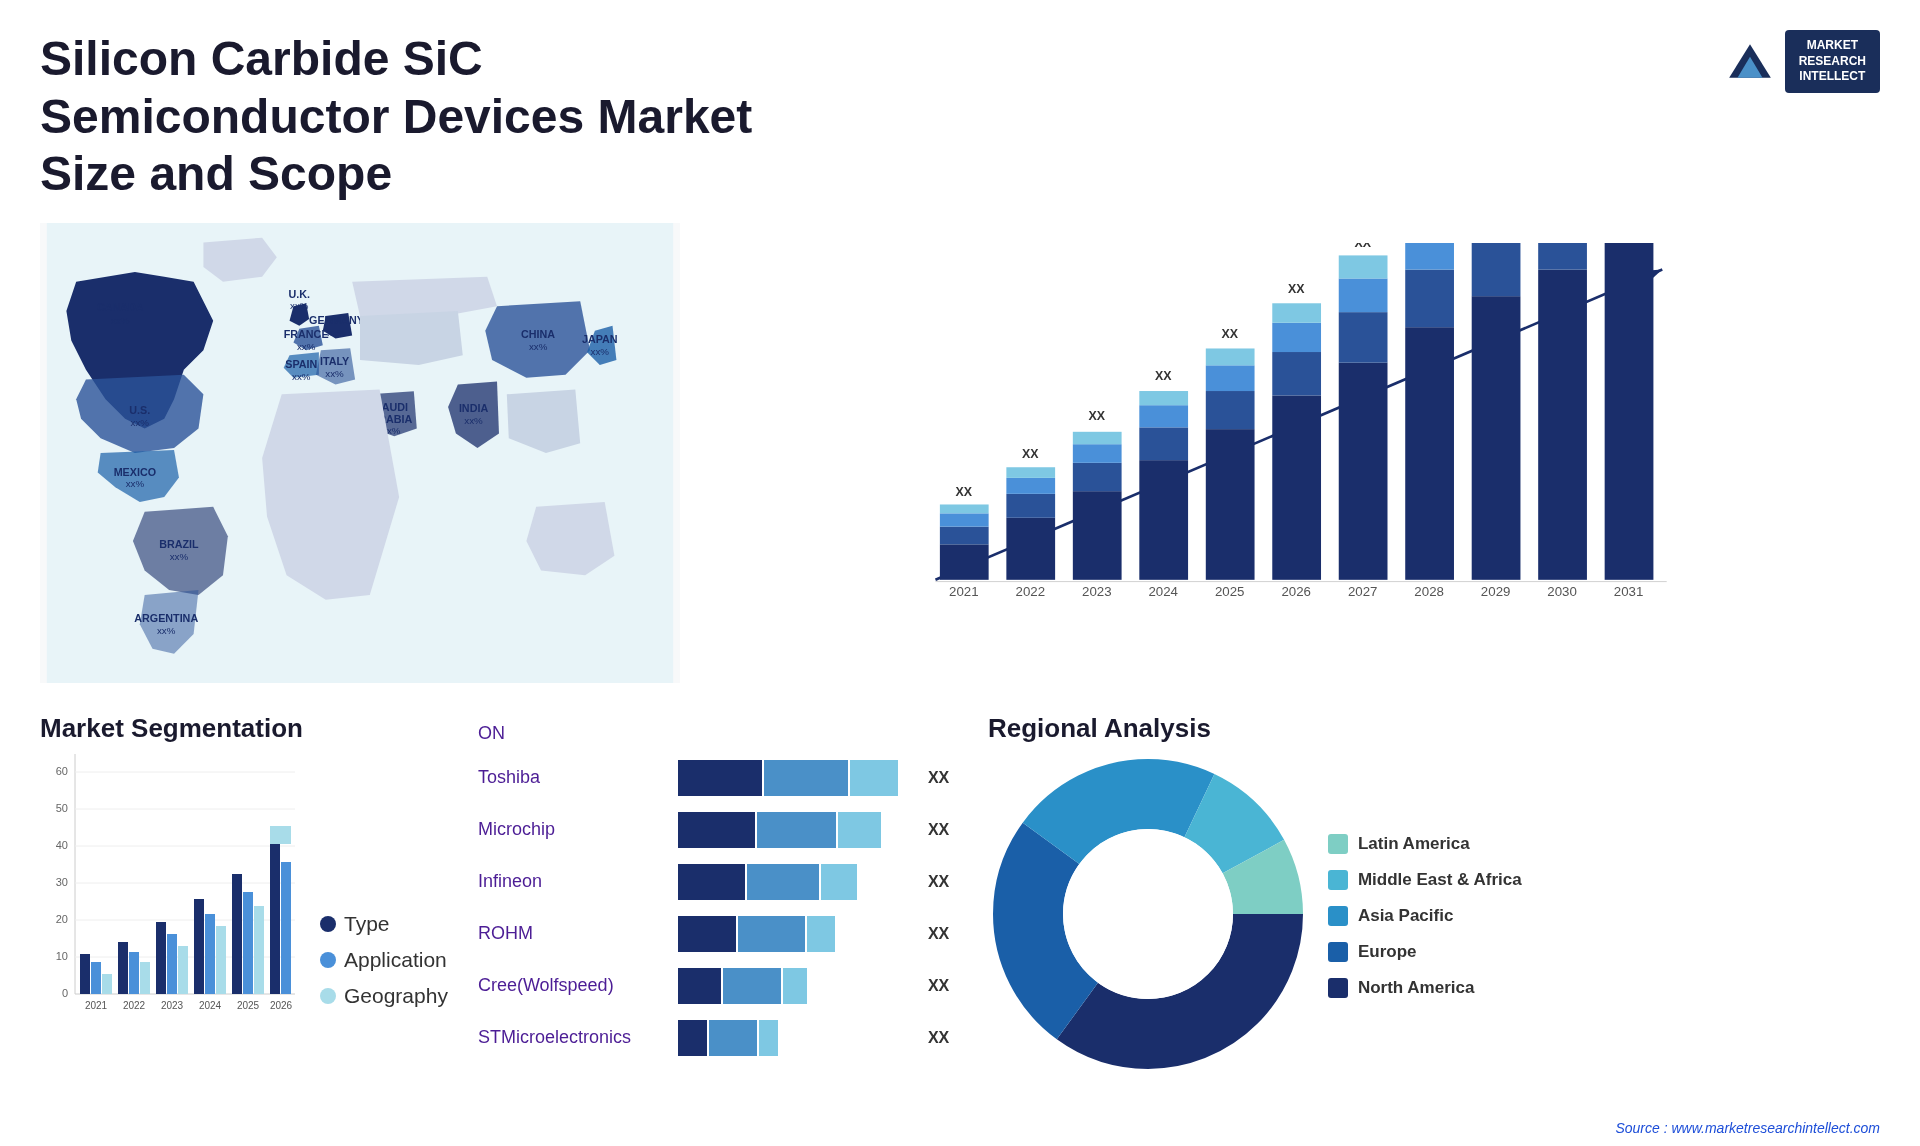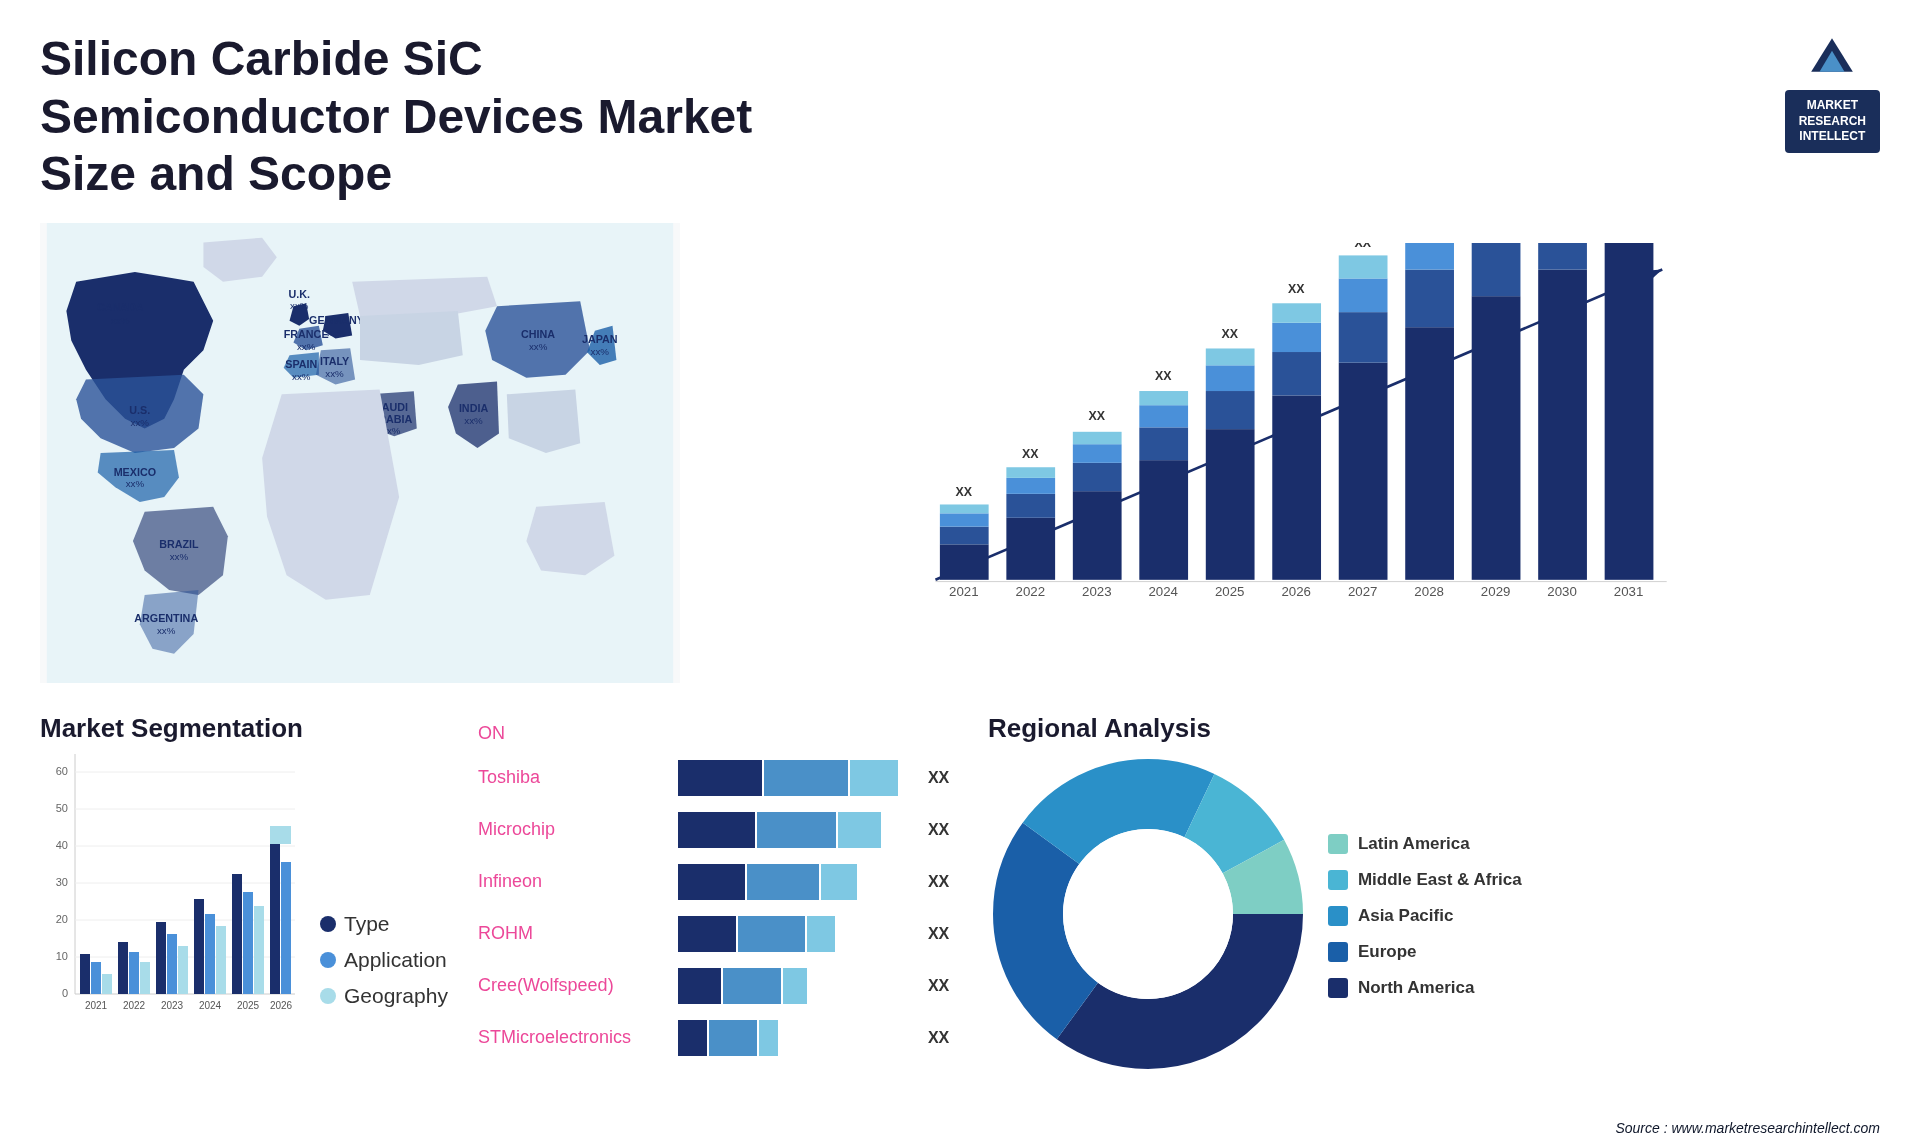--- a/index.html
+++ b/index.html
@@ -23,21 +23,20 @@
       font-size: 48px;
       font-weight: 700;
       color: #1a1a2e;
       max-width: 800px;
       line-height: 1.2;
     }
     .logo-area {
       display: flex;
       align-items: center;
       gap: 10px;
-      flex-direction: column;
     }
     .logo-box {
       background: #1a2e5a;
       color: white;
       padding: 8px 14px;
       border-radius: 4px;
       font-size: 12px;
       font-weight: 700;
       text-align: center;
       line-height: 1.3;
@@ -130,21 +129,21 @@
       margin-top: 10px;
     }
     .player-row {
       display: flex;
       align-items: center;
       margin-bottom: 16px;
       gap: 10px;
     }
     .player-name {
       font-size: 18px;
-      color: #ec4899;
+      color: #4c1d95;
       width: 190px;
       flex-shrink: 0;
     }
     .player-bar-container {
       flex: 1;
       height: 36px;
       display: flex;
       gap: 2px;
     }
     .player-bar-seg1 {
@@ -197,21 +196,21 @@
       height: 20px;
       border-radius: 3px;
       flex-shrink: 0;
     }
 
     .source-text {
       position: absolute;
       bottom: 10px;
       right: 40px;
       font-size: 14px;
-      color: #0f172a;
+      color: #1d4ed8;
       font-style: italic;
     }
 
     
     .country-label {
       font-size: 11px;
       font-weight: 600;
       fill: #1a2e6b;
     }
     .country-pct {

